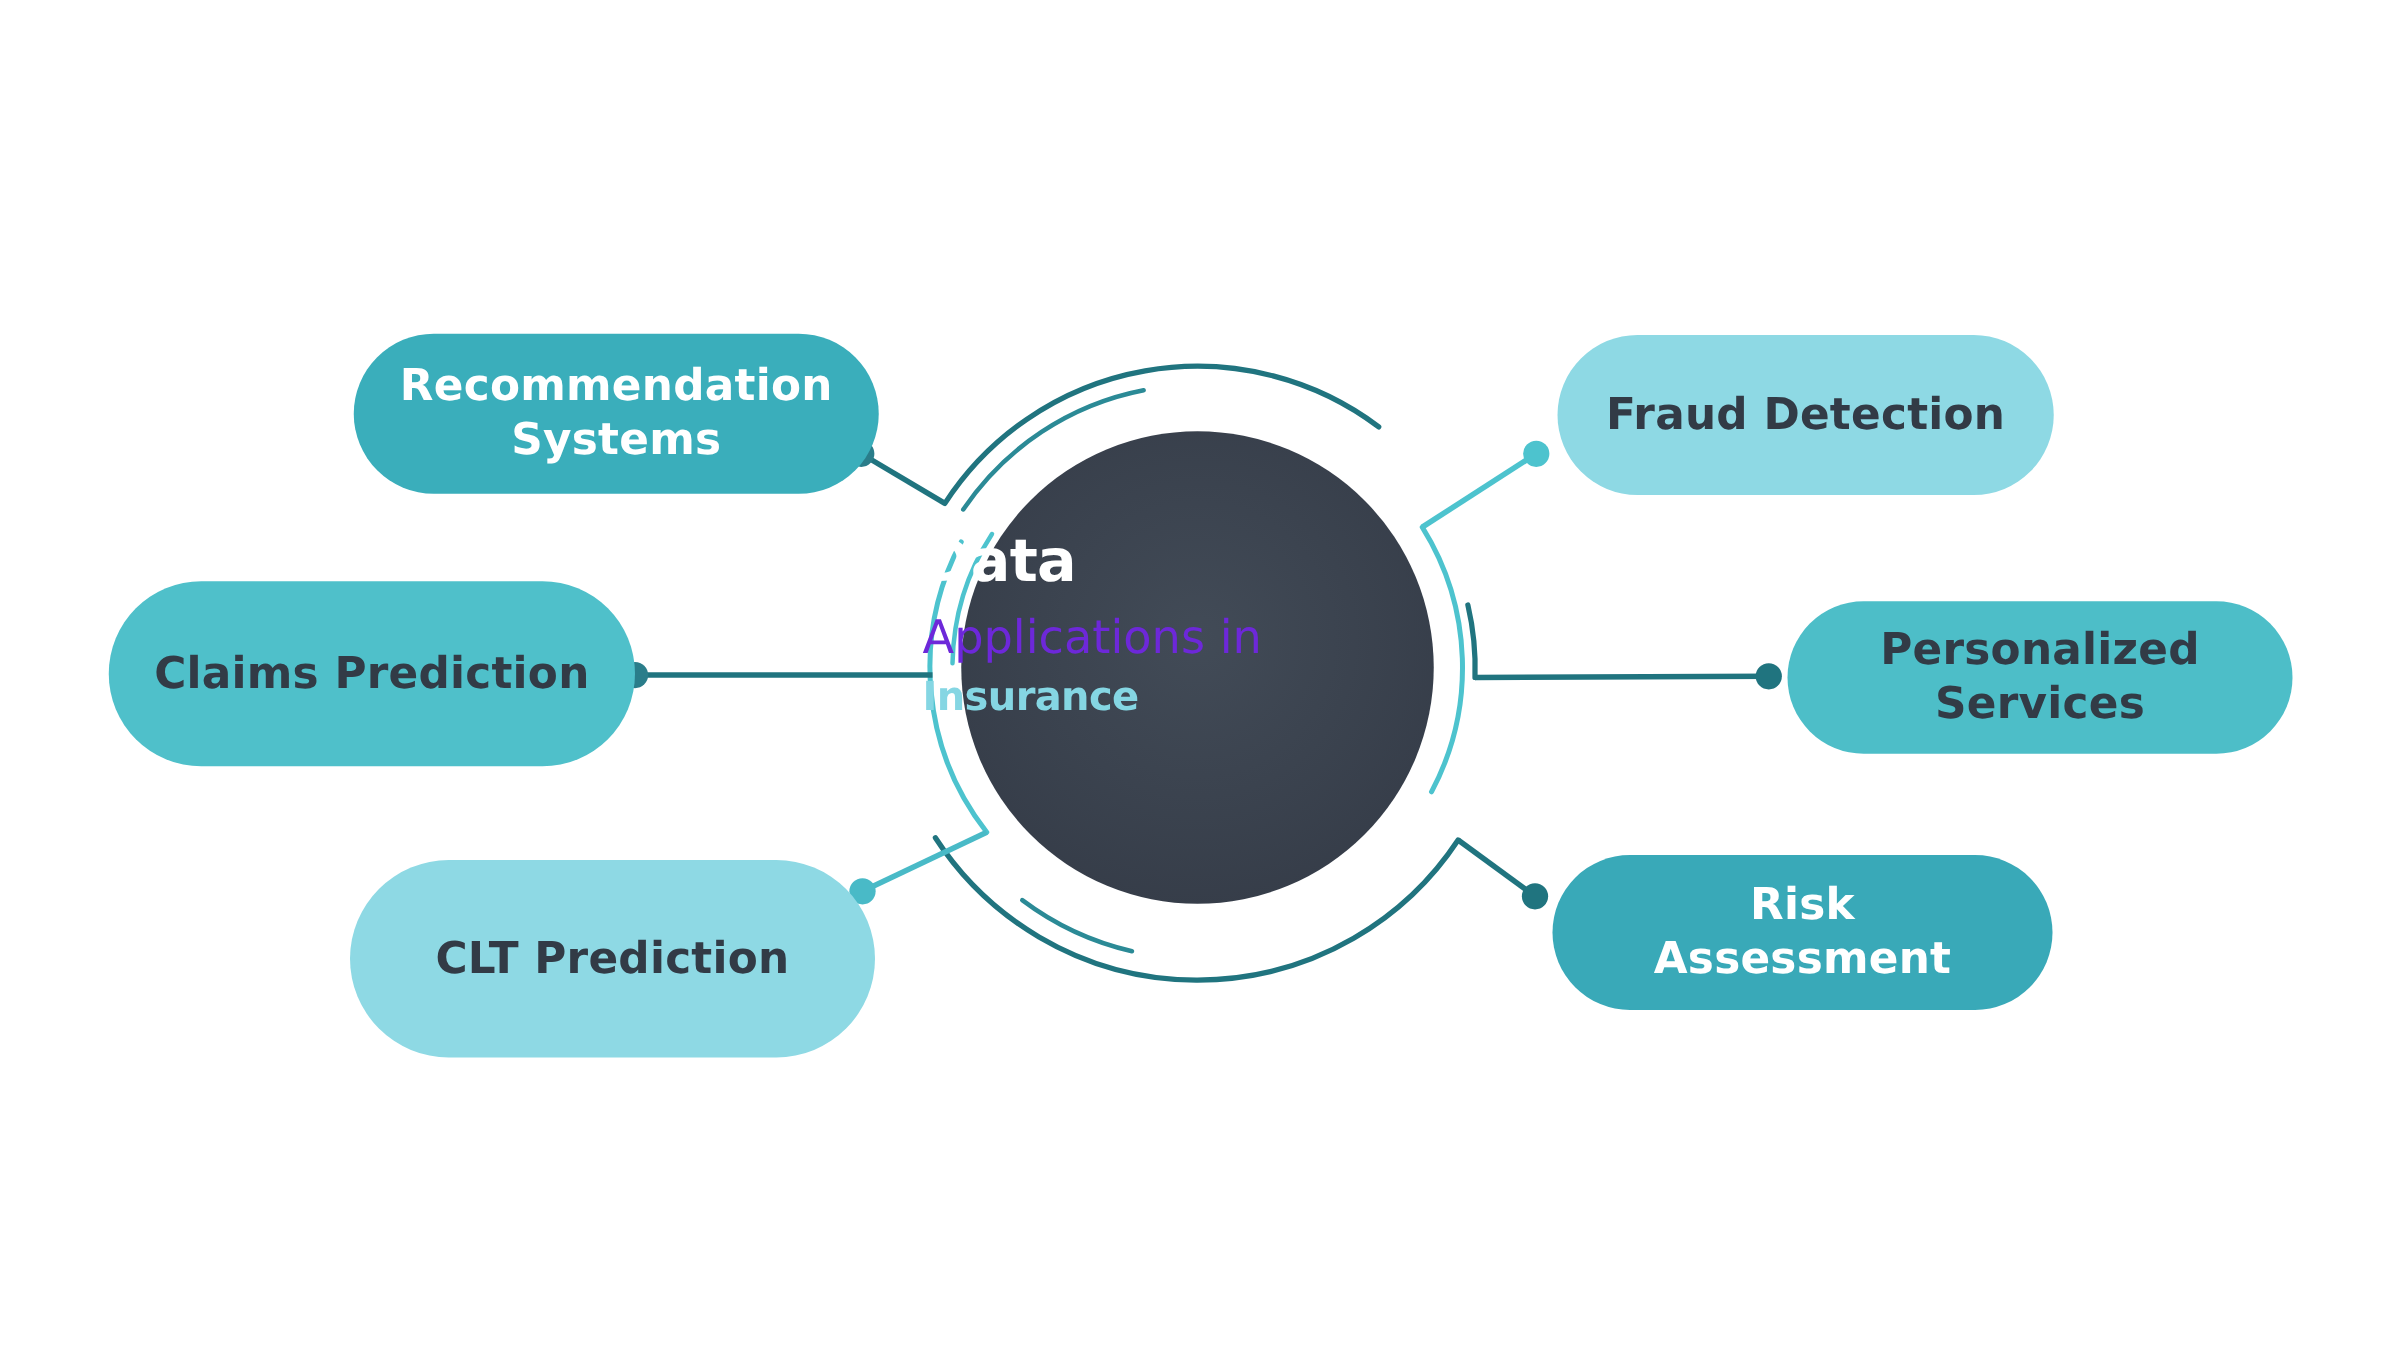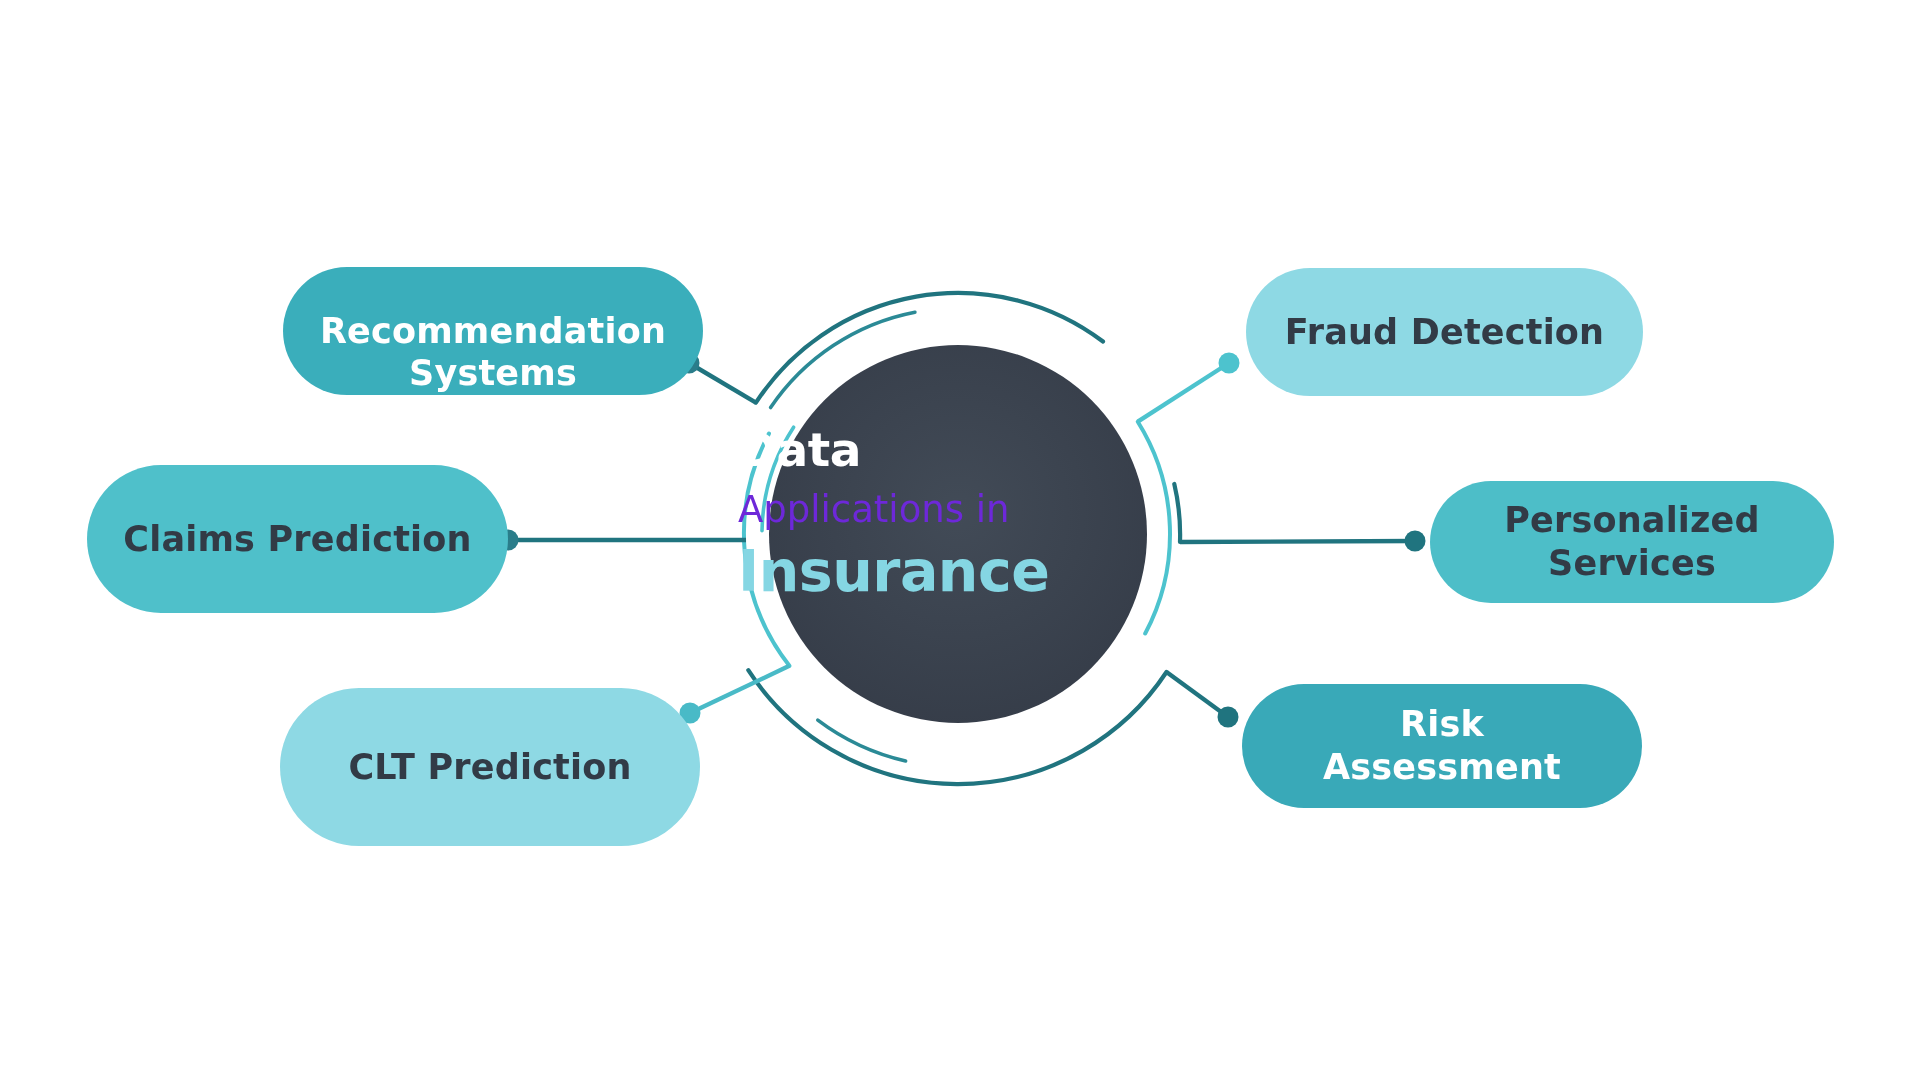--- a/index.html
+++ b/index.html
@@ -10,29 +10,29 @@
   }
   .gfx{position:absolute;left:0;top:0;width:1920px;height:1080px;}
 
   
   .center-text{
     position:absolute;left:738px;top:424px;width:440px;
     color:#fff;pointer-events:none;
   }
   .ct-bold{font-size:47px;font-weight:700;line-height:1.1;letter-spacing:-0.5px;}
   .ct-sub{font-size:37px;font-weight:400;line-height:1.3;margin-top:10px;color:#6d28d9;}
-  .ct-hl{font-size:57px;font-weight:700;line-height:1.1;margin-top:6px;color:var(--highlight,#85d6e3);letter-spacing:-0.5px;}
+  .ct-hl{font-size:32px;font-weight:700;line-height:1.1;margin-top:6px;color:var(--highlight,#85d6e3);letter-spacing:-0.5px;}
 
   
   .pill{
     position:absolute;display:flex;flex-direction:column;align-items:center;justify-content:center;
     border-radius:999px;font-weight:700;font-size:35px;line-height:1.22;letter-spacing:0.2px;
     text-align:center;
   }
-  .pill-rec  {left:283px; top:267px;width:420px;height:128px;background:var(--pill-rec,#3aaebb);  color:var(--text-light,#fff);justify-content:flex-end;}
+  .pill-rec  {left:283px; top:267px;width:420px;height:128px;background:var(--pill-rec,#3aaebb);  color:var(--text-light,#fff);}
   .pill-claims{left:87px; top:465px;width:421px;height:148px;background:var(--pill-claims,#4fc0ca);color:var(--text-dark,#323b46);}
   .pill-clt  {left:280px; top:688px;width:420px;height:158px;background:var(--pill-clt,#8ed9e4);  color:var(--text-dark,#323b46);}
   .pill-fraud{left:1246px;top:268px;width:397px;height:128px;background:var(--pill-fraud,#8ed9e4);color:var(--text-dark,#323b46);align-items:center;}
   .pill-pers {left:1430px;top:481px;width:404px;height:122px;background:var(--pill-pers,#4dbec8); color:var(--text-dark,#323b46);}
   .pill-risk {left:1242px;top:684px;width:400px;height:124px;background:var(--pill-risk,#39a9b8); color:var(--text-light,#fff);}
   .pill-line:empty{display:none;}
 </style>
 </head>
 <body>
 

